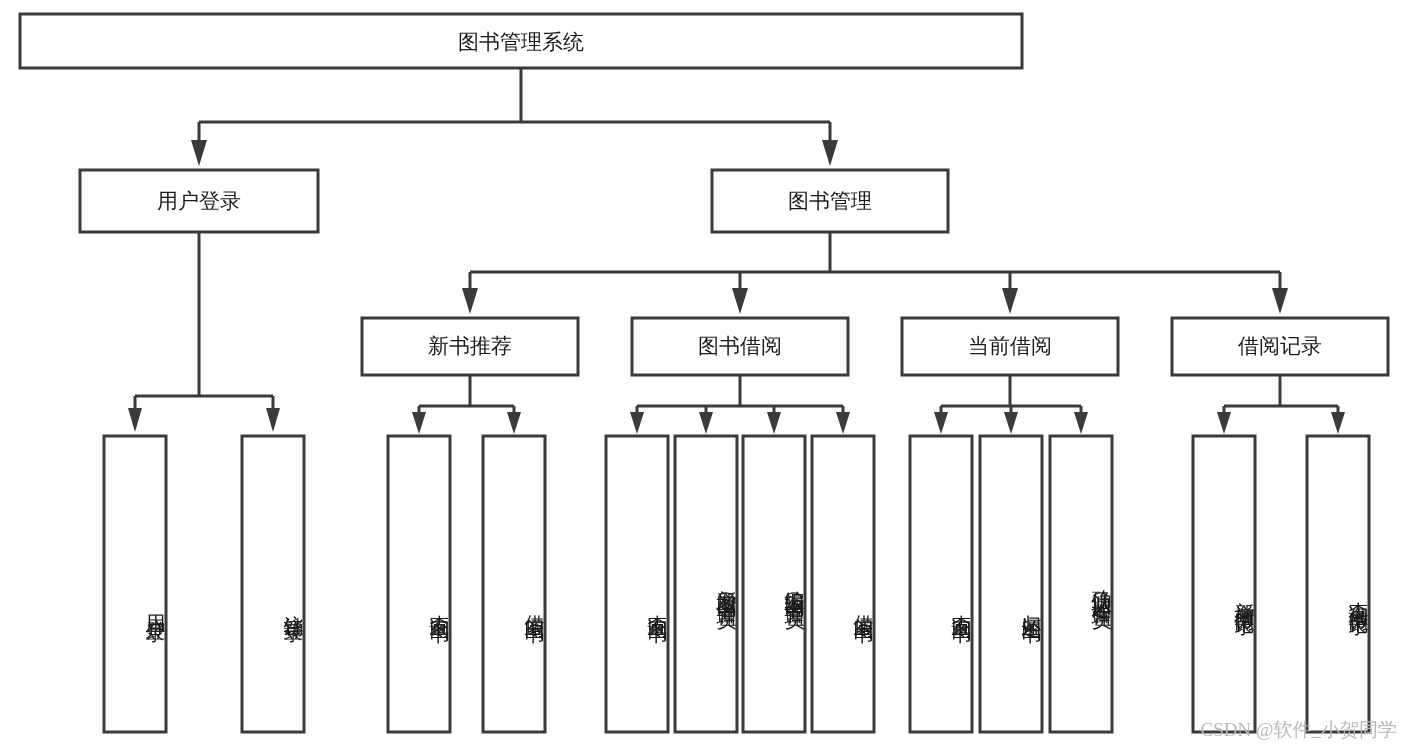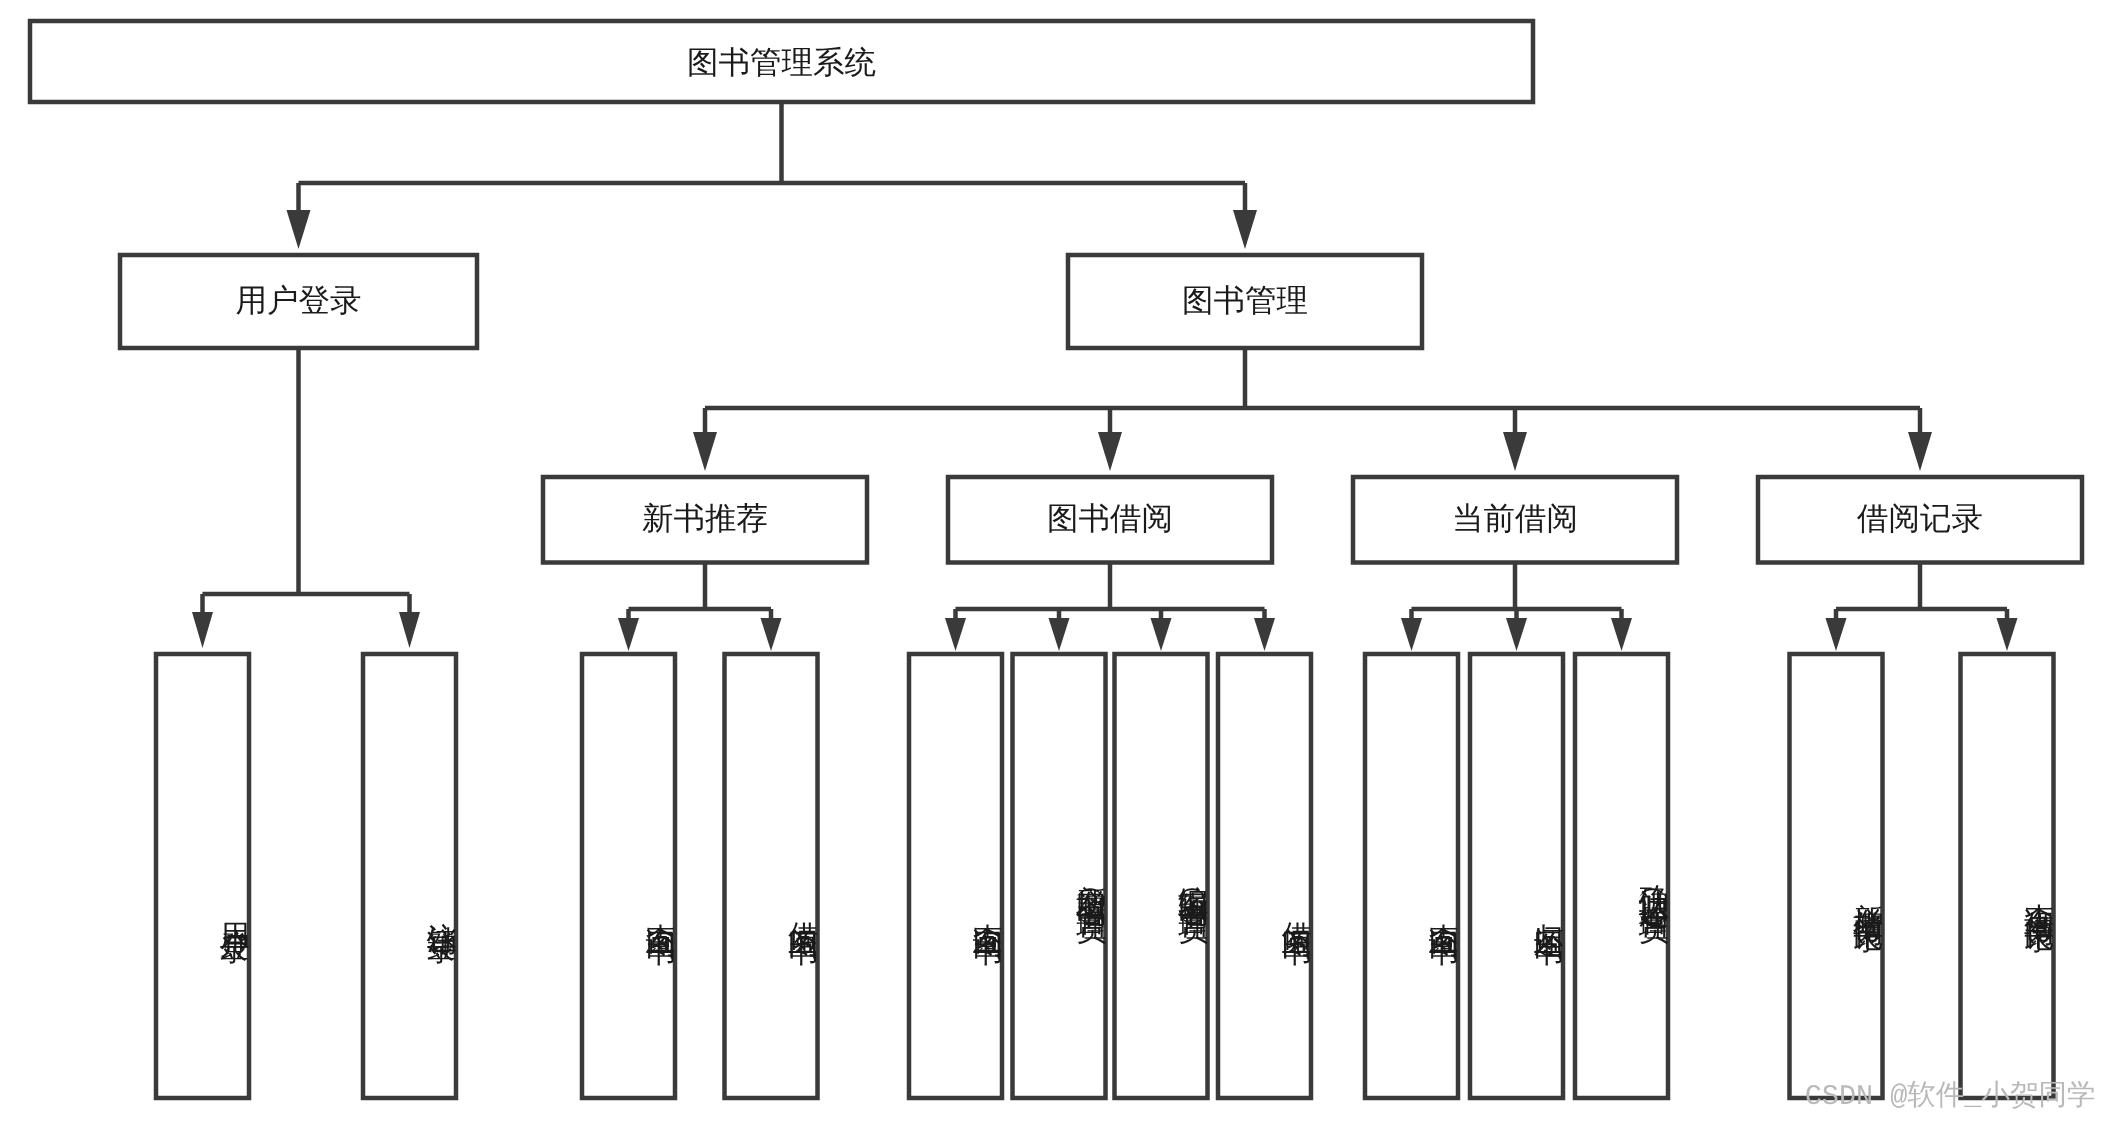--- a/index.html
+++ b/index.html
@@ -57,21 +57,21 @@
     letter-spacing: 3px;
     line-height: 1;
     white-space: nowrap;
     pointer-events: none;
     text-align: center;
   }
   .watermark {
     position: absolute;
     right: 8px;
     bottom: 4px;
-    font-family: Liberation Mono, monospace;
+    font-family: Liberation Serif, serif;
     font-size: 19px;
     color: #b9b9b9;
     white-space: nowrap;
     user-select: none;
   }
 </style>
 </head>
 <body>
 
 <div id="diagram-root">

